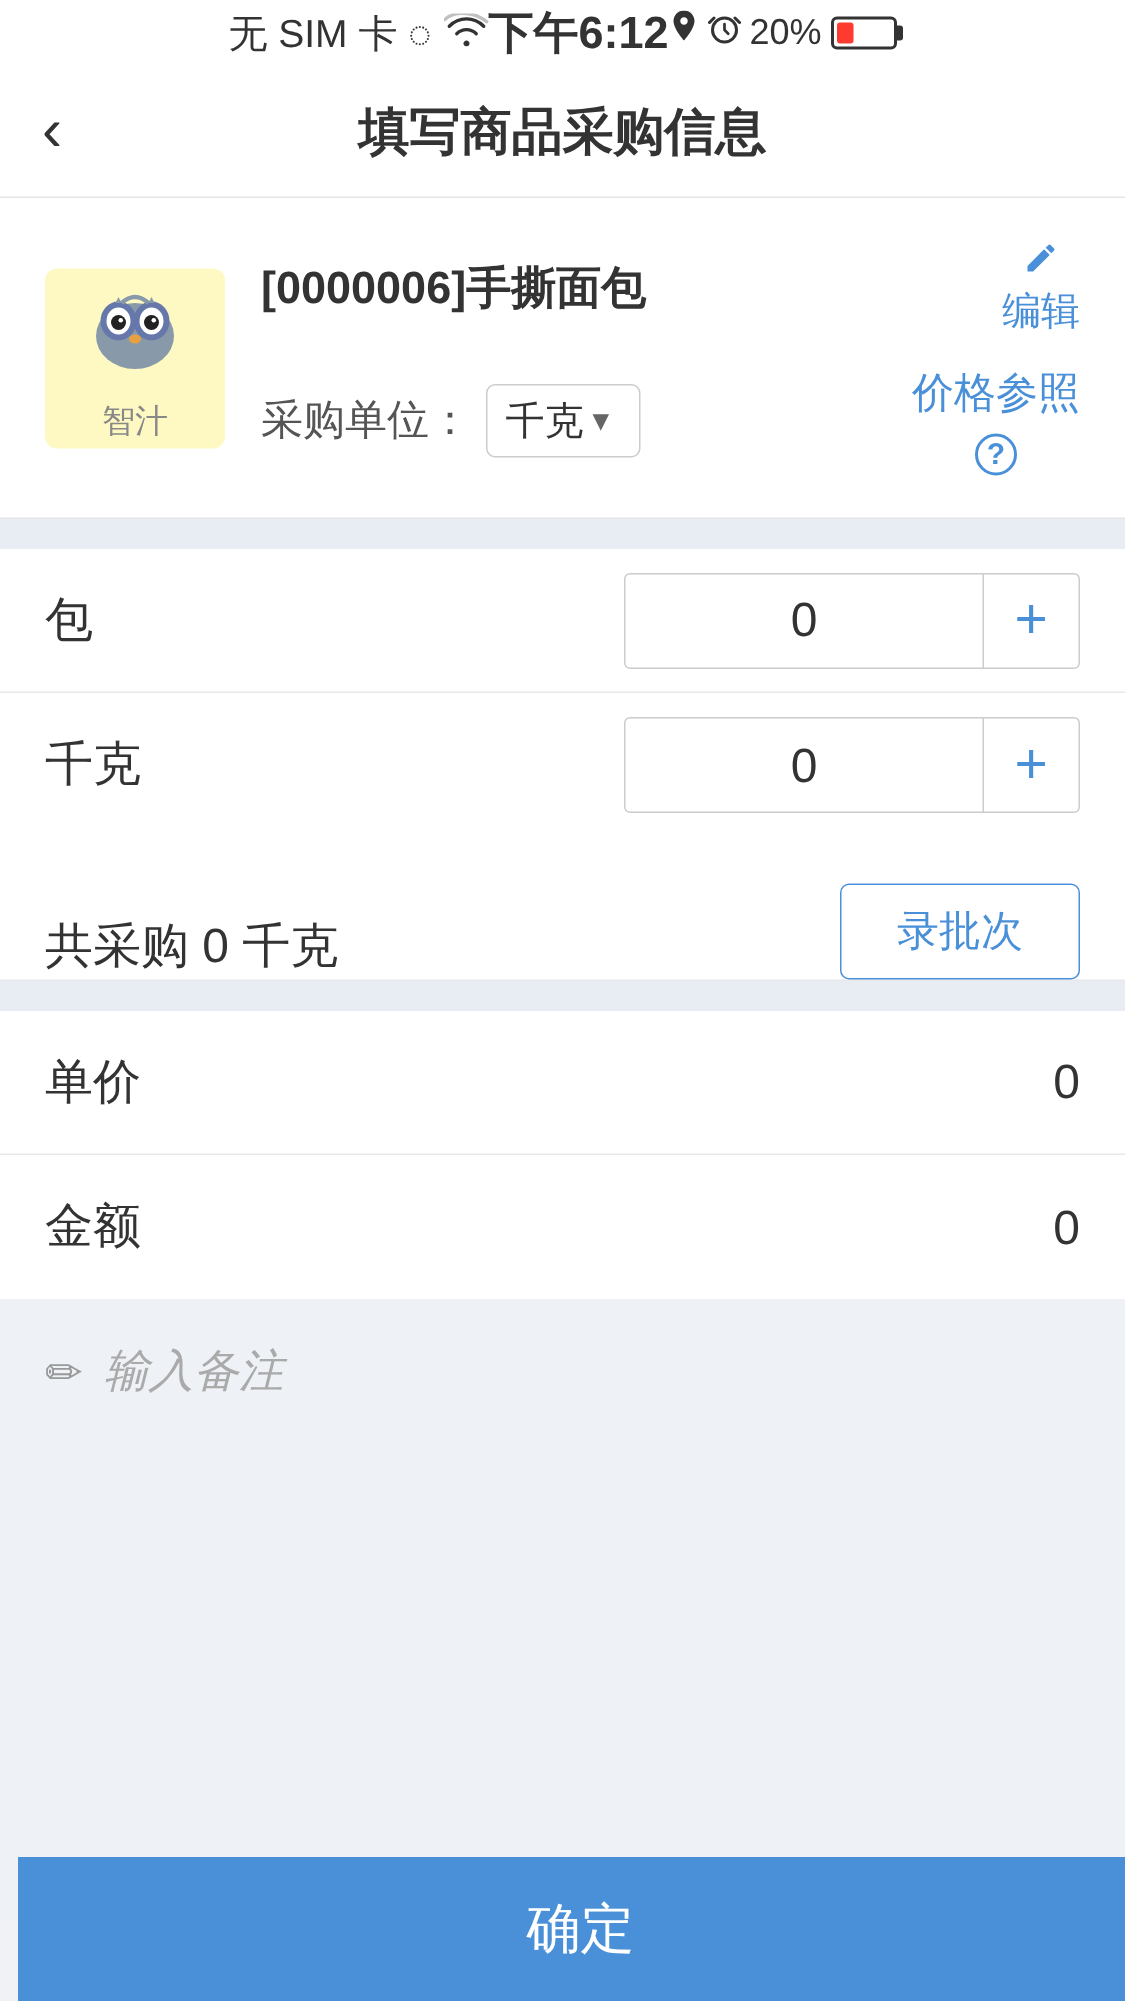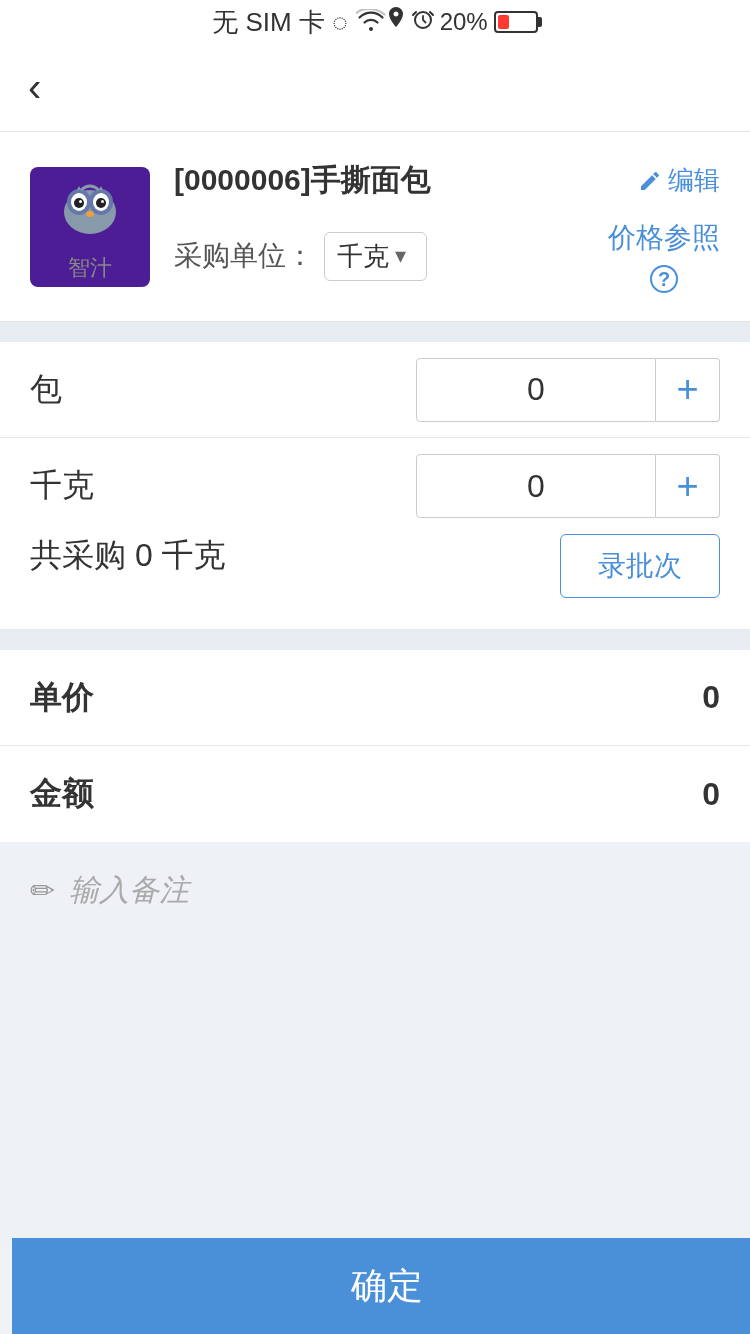--- a/index.html
+++ b/index.html
@@ -98,21 +98,21 @@
       padding: 28px 30px;
       display: flex;
       align-items: center;
       gap: 24px;
       margin-top: 0;
       border-bottom: 1px solid #e5e5e5;
     }
     .product-image {
       width: 120px;
       height: 120px;
-      background: #4c1d95;
+      background: #fef9c3;
       border-radius: 8px;
       display: flex;
       flex-direction: column;
       align-items: center;
       justify-content: center;
       flex-shrink: 0;
     }
     .product-image-label {
       font-size: 22px;
       color: #888;
@@ -130,20 +130,21 @@
       font-size: 30px;
       font-weight: 600;
       color: #333;
     }
     .edit-btn {
       font-size: 26px;
       color: #4a90d9;
       display: flex;
       align-items: center;
       gap: 6px;
+      flex-direction: column;
     }
     .product-unit-row {
       display: flex;
       align-items: center;
       justify-content: space-between;
       margin-top: 18px;
     }
     .unit-label {
       font-size: 28px;
       color: #555;
@@ -228,21 +229,21 @@
       align-items: center;
       justify-content: center;
       font-size: 38px;
       color: #4a90d9;
       cursor: pointer;
     }
 
     
     .total-row {
       display: flex;
-      align-items: flex-start;
+      align-items: flex-end;
       justify-content: space-between;
       padding: 0 30px;
       height: 96px;
       background: #fff;
       border-bottom: 1px solid #e8e8e8;
     }
     .total-label {
       font-size: 32px;
       color: #333;
     }
@@ -257,21 +258,20 @@
       display: flex;
       align-items: center;
       justify-content: center;
       cursor: pointer;
     }
 
     
     .info-section {
       background: #fff;
       margin-top: 0;
-      font-weight: bold;
     }
     .info-row {
       display: flex;
       align-items: center;
       justify-content: space-between;
       padding: 0 30px;
       height: 96px;
       border-bottom: 1px solid #e8e8e8;
     }
     .info-row:last-child {
@@ -340,20 +340,21 @@
     <span>无 SIM 卡 ◌</span>
     <span>
       <svg width="30" height="22" viewBox="0 0 30 22" fill="none">
         <path d="M15 18c1.1 0 2 .9 2 2s-.9 2-2 2-2-.9-2-2 .9-2 2-2z" fill="#333"></path>
         <path d="M8.5 13.5C10.2 11.8 12.5 10.8 15 10.8s4.8 1 6.5 2.7" stroke="#333" stroke-width="2.2" stroke-linecap="round" fill="none"></path>
         <path d="M3.5 8.5C6.5 5.5 10.5 3.6 15 3.6s8.5 1.9 11.5 4.9" stroke="#333" stroke-width="2.2" stroke-linecap="round" fill="none"></path>
         <path d="M0.5 4C4.5 0 9.5-0.4 15 0c5.2.4 9.8 2.4 13.5 5.5" stroke="#333" stroke-width="2.2" stroke-linecap="round" fill="none" opacity="0.3"></path>
       </svg>
     </span>
   </div>
+  <div class="status-center">下午6:12</div>
   <div class="status-right">
     <span>
       <svg width="20" height="24" viewBox="0 0 20 24" fill="#333">
         <path d="M10 0C6.13 0 3 3.13 3 7c0 5.25 7 13 7 13s7-7.75 7-13c0-3.87-3.13-7-7-7zm0 9.5c-1.38 0-2.5-1.12-2.5-2.5S8.62 4.5 10 4.5s2.5 1.12 2.5 2.5S11.38 9.5 10 9.5z"></path>
       </svg>
     </span>
     <span>
       <svg width="22" height="22" viewBox="0 0 22 22" fill="#333">
         <circle cx="11" cy="12" r="8" stroke="#333" stroke-width="2" fill="none"></circle>
         <path d="M11 8v4l2.5 2.5" stroke="#333" stroke-width="1.8" stroke-linecap="round" fill="none"></path>
@@ -363,20 +364,21 @@
     <span>20%</span>
     <span class="battery-icon">
       <span class="battery-fill"></span>
       <span class="battery-tip"></span>
     </span>
   </div>
 </div>
 
 <div class="nav-bar">
   <div class="nav-back">‹</div>
+  <div class="nav-title">填写商品采购信息</div>
 </div>
 
 <div class="product-card">
   <div class="product-image">
     <span style="font-size:40px;">
       <svg width="70" height="70" viewBox="0 0 70 70">
         <ellipse cx="35" cy="42" rx="26" ry="22" fill="#8899aa"></ellipse>
         <ellipse cx="24" cy="32" rx="12" ry="13" fill="#6677aa"></ellipse>
         <ellipse cx="46" cy="32" rx="12" ry="13" fill="#6677aa"></ellipse>
         <ellipse cx="24" cy="32" rx="8" ry="9" fill="#fff"></ellipse>

